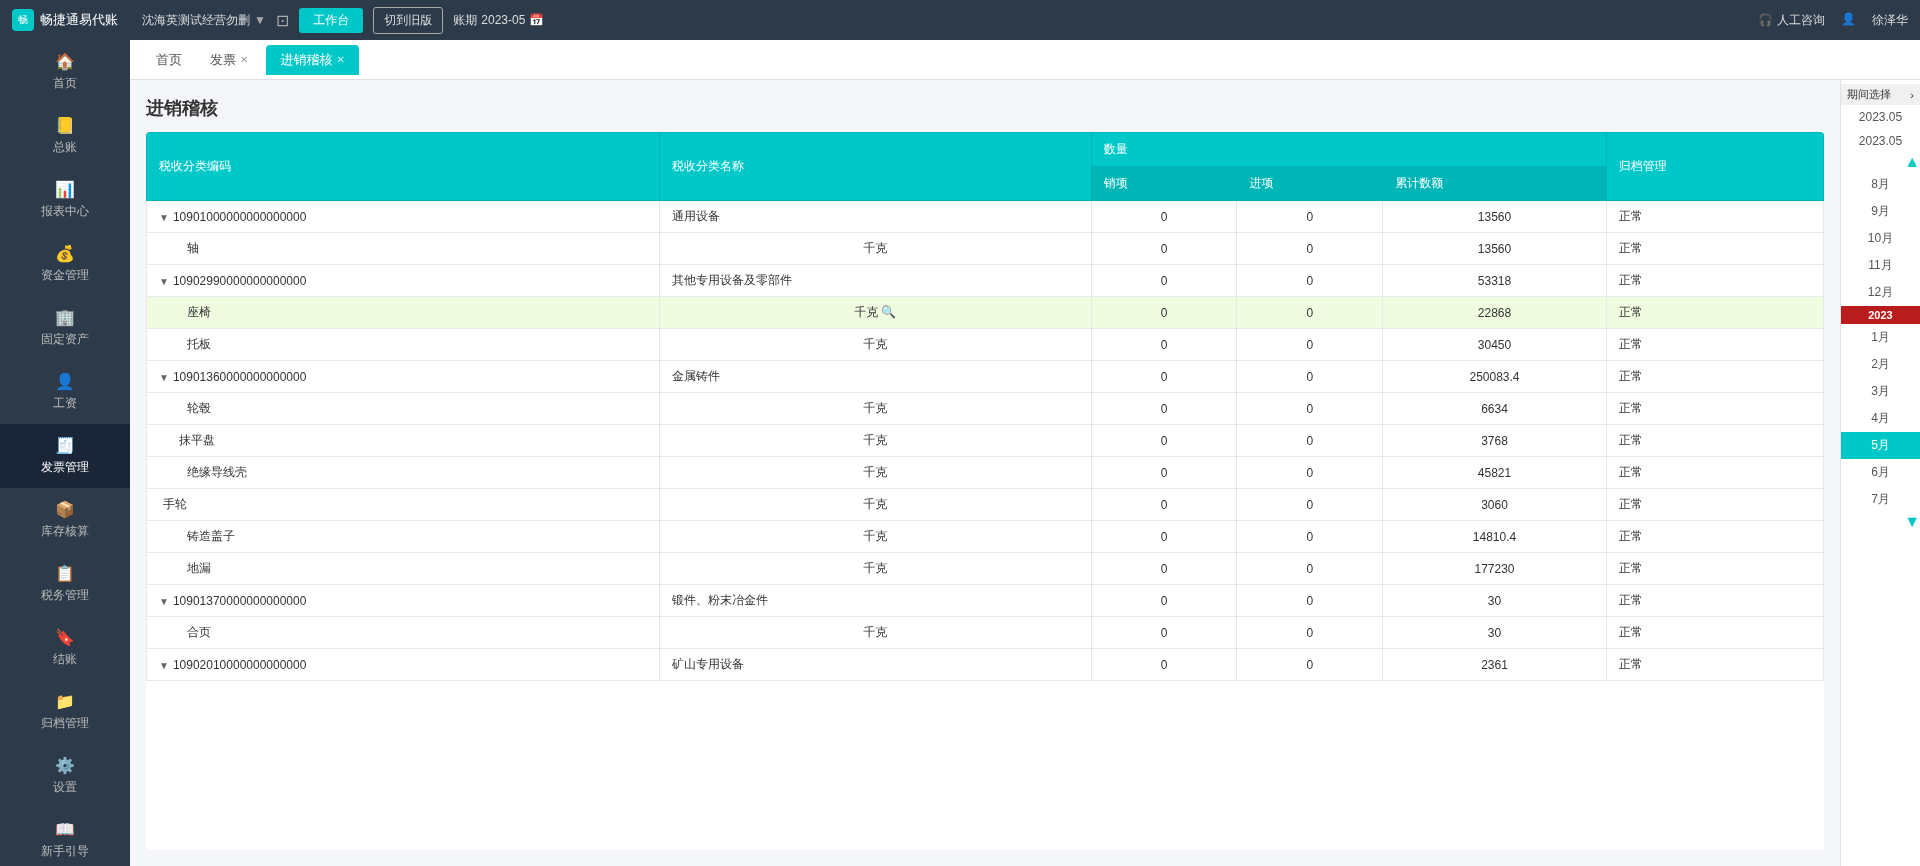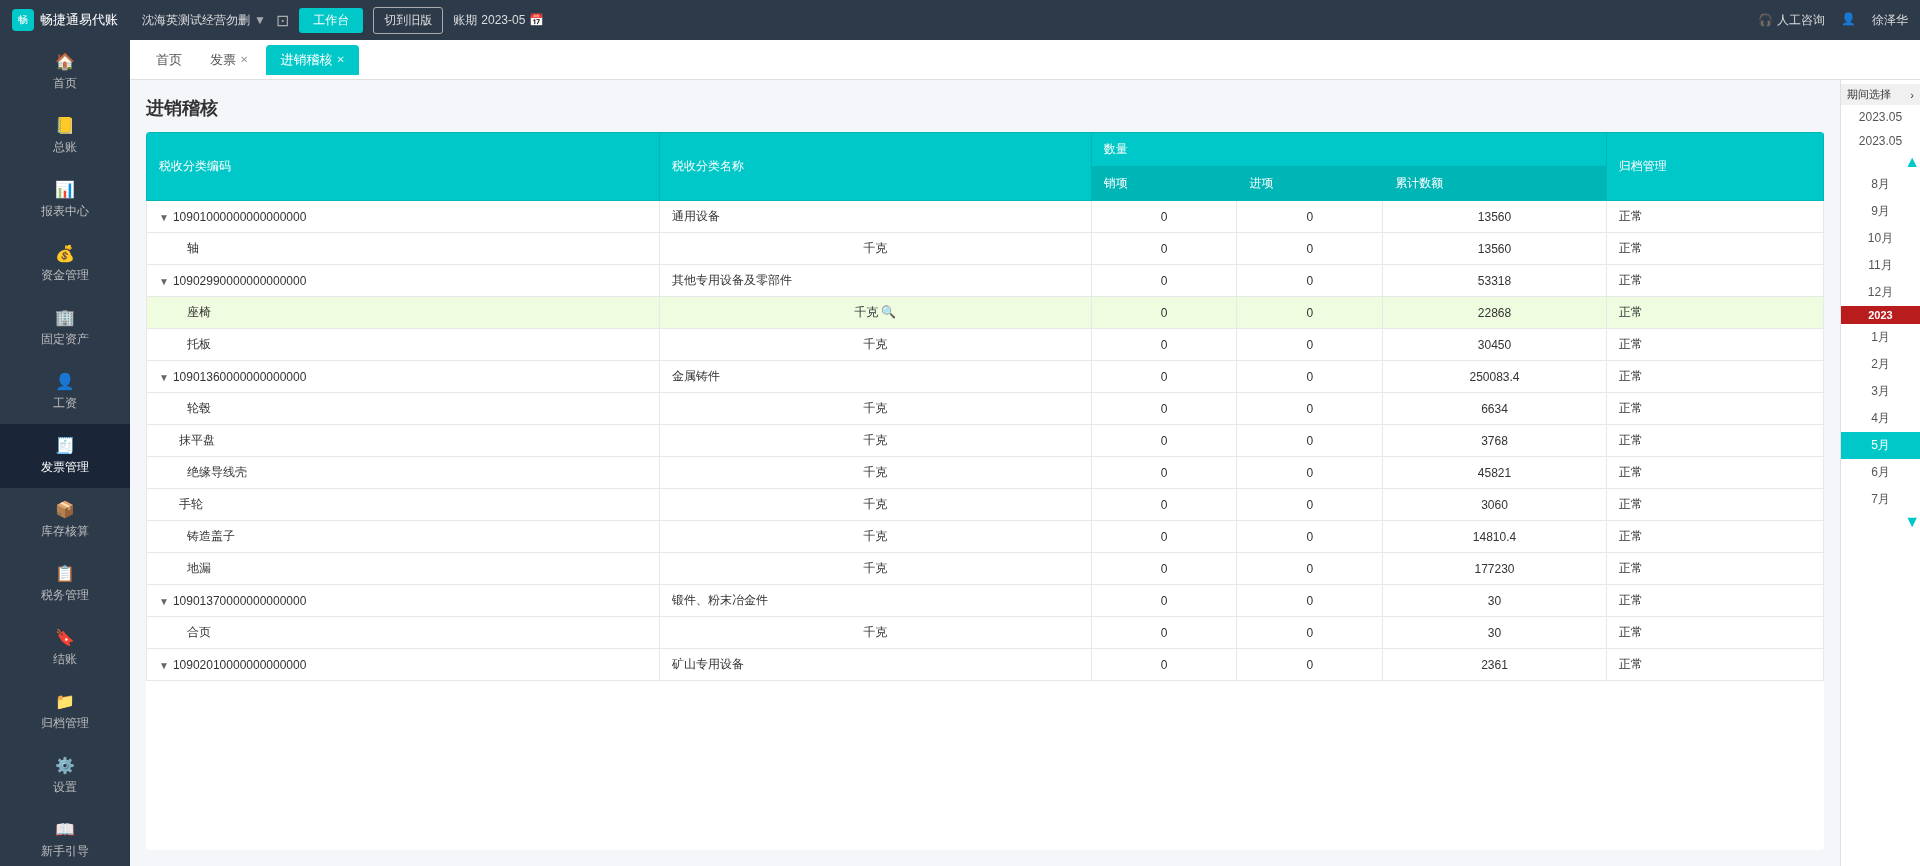--- a/index.html
+++ b/index.html
@@ -264,21 +264,21 @@
     </tr>
                 <tr>
       <td style="padding-left:40px;">绝缘导线壳</td>
       <td style="text-align:center;">千克</td>
       <td class="center">0</td>
       <td class="center">0</td>
       <td class="center">45821</td>
       <td>正常</td>
     </tr>
                 <tr>
-      <td style="padding-left:32px;">手轮</td>
+      <td style="padding-left:16px;">手轮</td>
       <td style="text-align:center;">千克</td>
       <td class="center">0</td>
       <td class="center">0</td>
       <td class="center">3060</td>
       <td>正常</td>
     </tr>
                 <tr>
       <td style="padding-left:40px;">铸造盖子</td>
       <td style="text-align:center;">千克</td>
       <td class="center">0</td>

